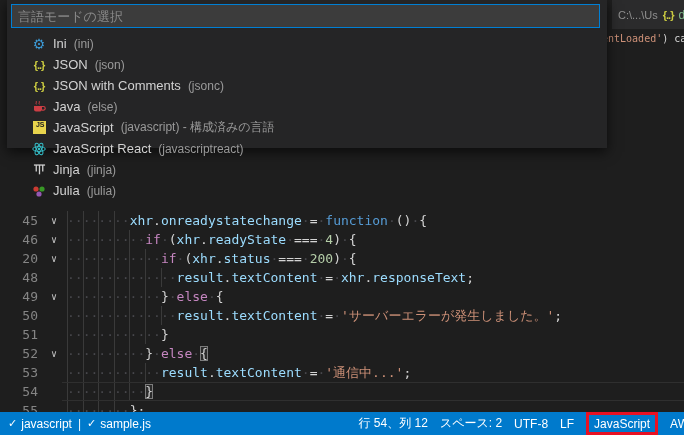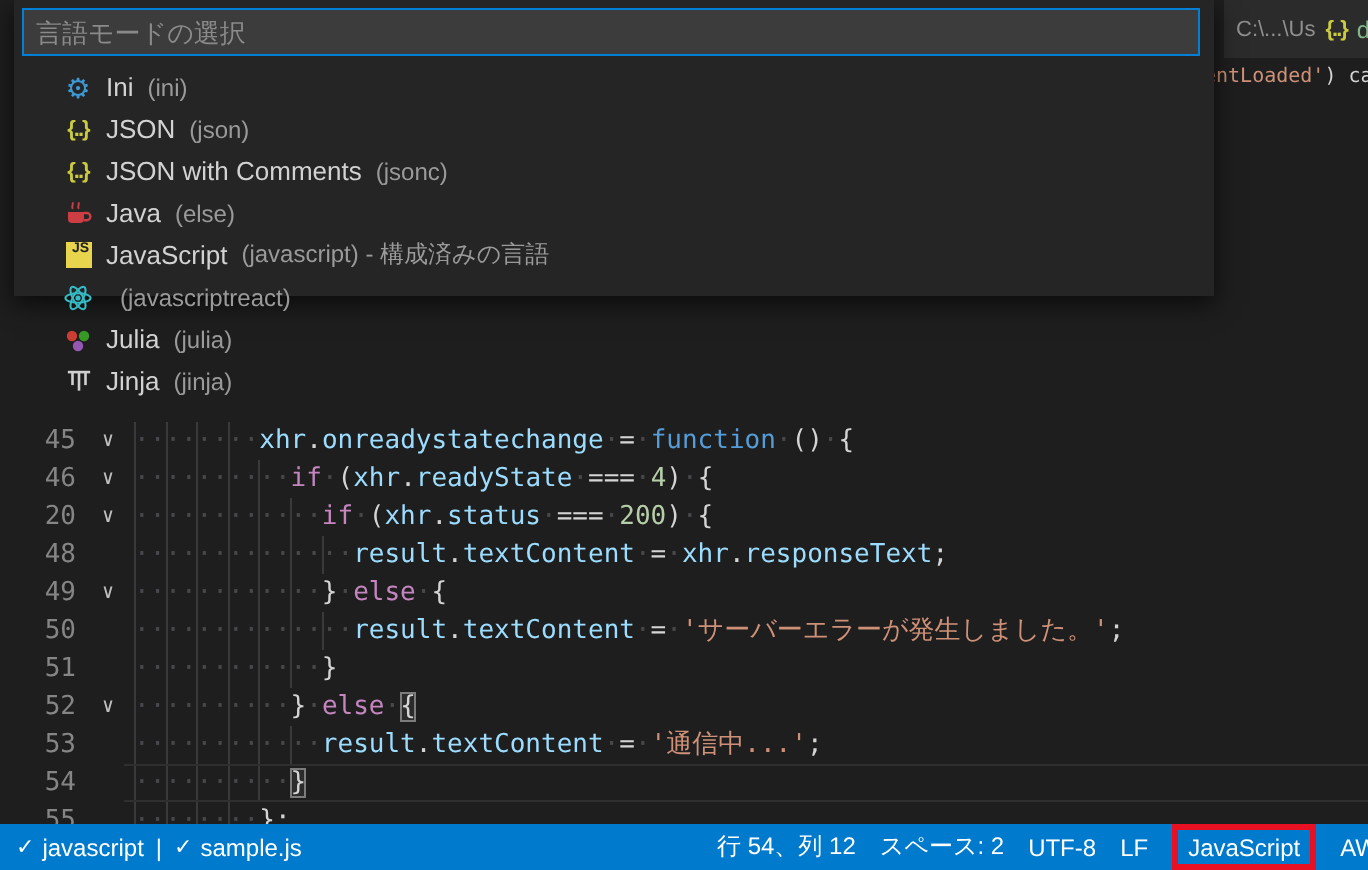--- a/index.html
+++ b/index.html
@@ -236,47 +236,48 @@
           <span class="qp-ic">
             <svg width="14" height="14" viewBox="0 0 14 14">
               <g stroke="#35bdc7" fill="none" stroke-width="1">
                 <ellipse cx="7" cy="7" rx="6.3" ry="2.4"></ellipse>
                 <ellipse cx="7" cy="7" rx="6.3" ry="2.4" transform="rotate(60 7 7)"></ellipse>
                 <ellipse cx="7" cy="7" rx="6.3" ry="2.4" transform="rotate(120 7 7)"></ellipse>
               </g>
               <circle cx="7" cy="7" r="1.3" fill="#35bdc7"></circle>
             </svg>
           </span>
+          <span class="qp-label">JavaScript React</span>
           <span class="qp-desc">(javascriptreact)</span>
-        </div>
-        <div class="qp-item">
-          <span class="qp-ic">
-            <svg width="14" height="14" viewBox="0 0 14 14">
-              <circle cx="4" cy="5" r="2.6" fill="#cb3c33"></circle>
-              <circle cx="10" cy="5" r="2.6" fill="#389826"></circle>
-              <circle cx="7" cy="10" r="2.6" fill="#9558b2"></circle>
-            </svg>
-          </span>
-          <span class="qp-label">Julia</span>
-          <span class="qp-desc">(julia)</span>
         </div>
         <div class="qp-item">
           <span class="qp-ic">
             <svg width="13" height="13" viewBox="0 0 14 14">
               <g stroke="#d0d0d0" stroke-width="1.4" fill="none">
                 <path d="M1 2.2h12"></path>
                 <path d="M3.5 2.2v7"></path>
                 <path d="M10.5 2.2v7"></path>
                 <path d="M7 2.2v10"></path>
               </g>
             </svg>
           </span>
           <span class="qp-label">Jinja</span>
           <span class="qp-desc">(jinja)</span>
         </div>
+        <div class="qp-item">
+          <span class="qp-ic">
+            <svg width="14" height="14" viewBox="0 0 14 14">
+              <circle cx="4" cy="5" r="2.6" fill="#cb3c33"></circle>
+              <circle cx="10" cy="5" r="2.6" fill="#389826"></circle>
+              <circle cx="7" cy="10" r="2.6" fill="#9558b2"></circle>
+            </svg>
+          </span>
+          <span class="qp-label">Julia</span>
+          <span class="qp-desc">(julia)</span>
+        </div>
       </div>
   </div>
 
   <div class="statusbar">
     <div class="sb-left" id="sb-left">
         <span class="sb-item">
           <span class="sb-check">✓</span>
           <span>javascript</span>
         </span>
         <span class="sb-sep">|</span>

